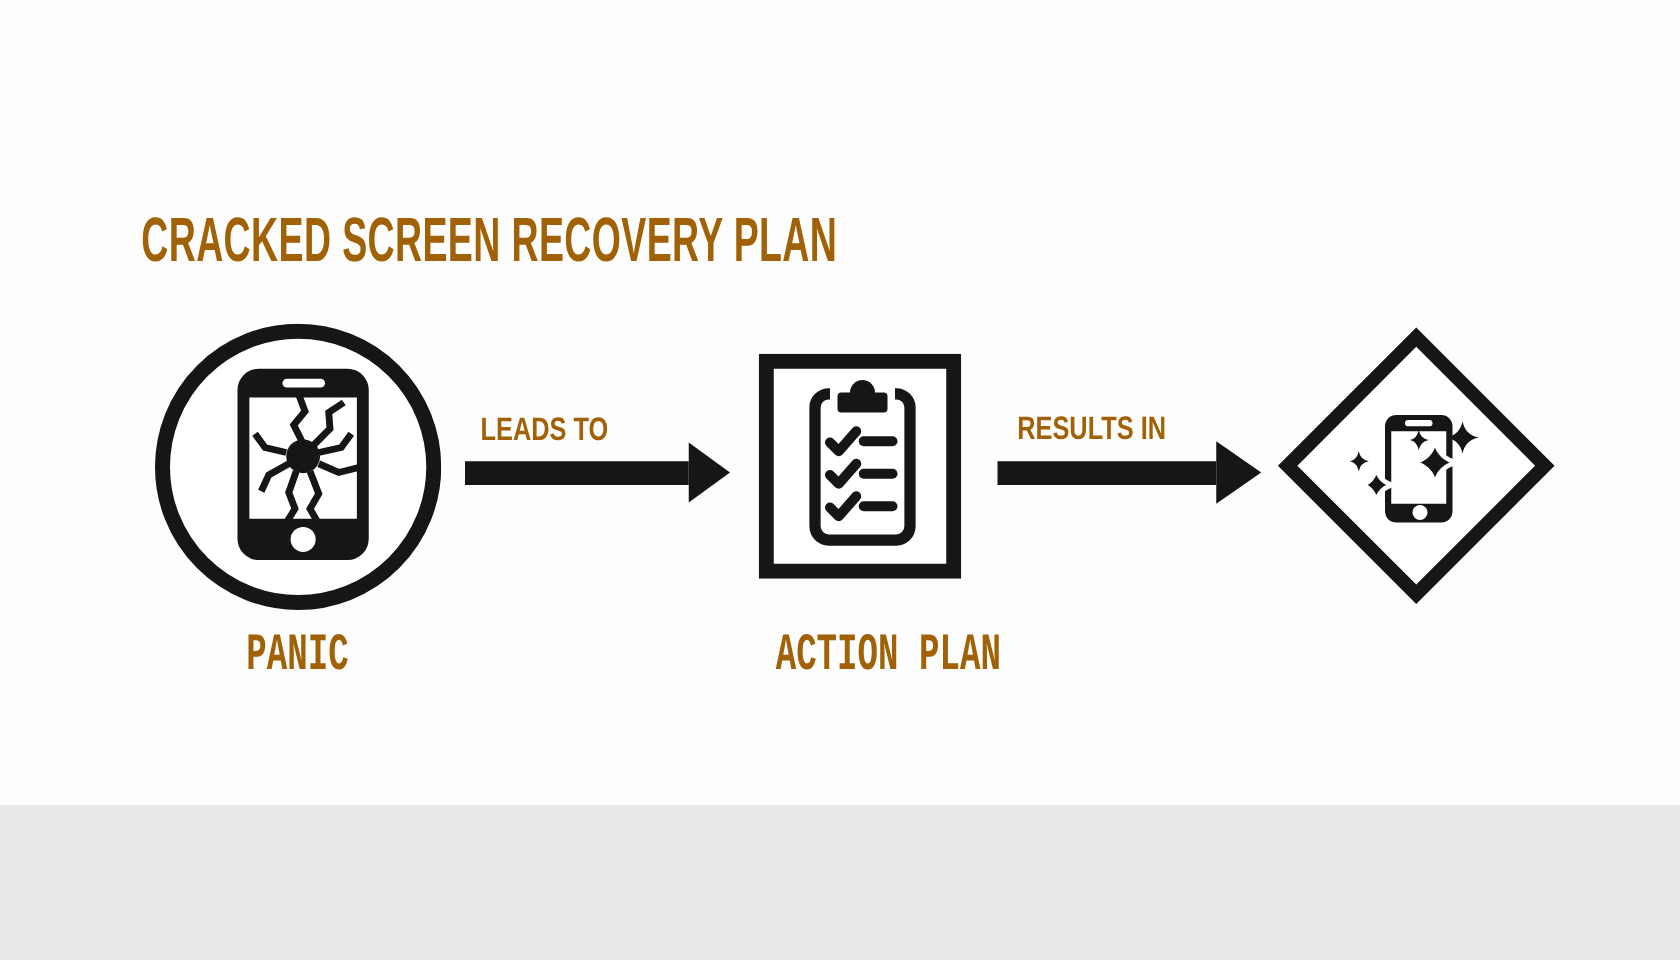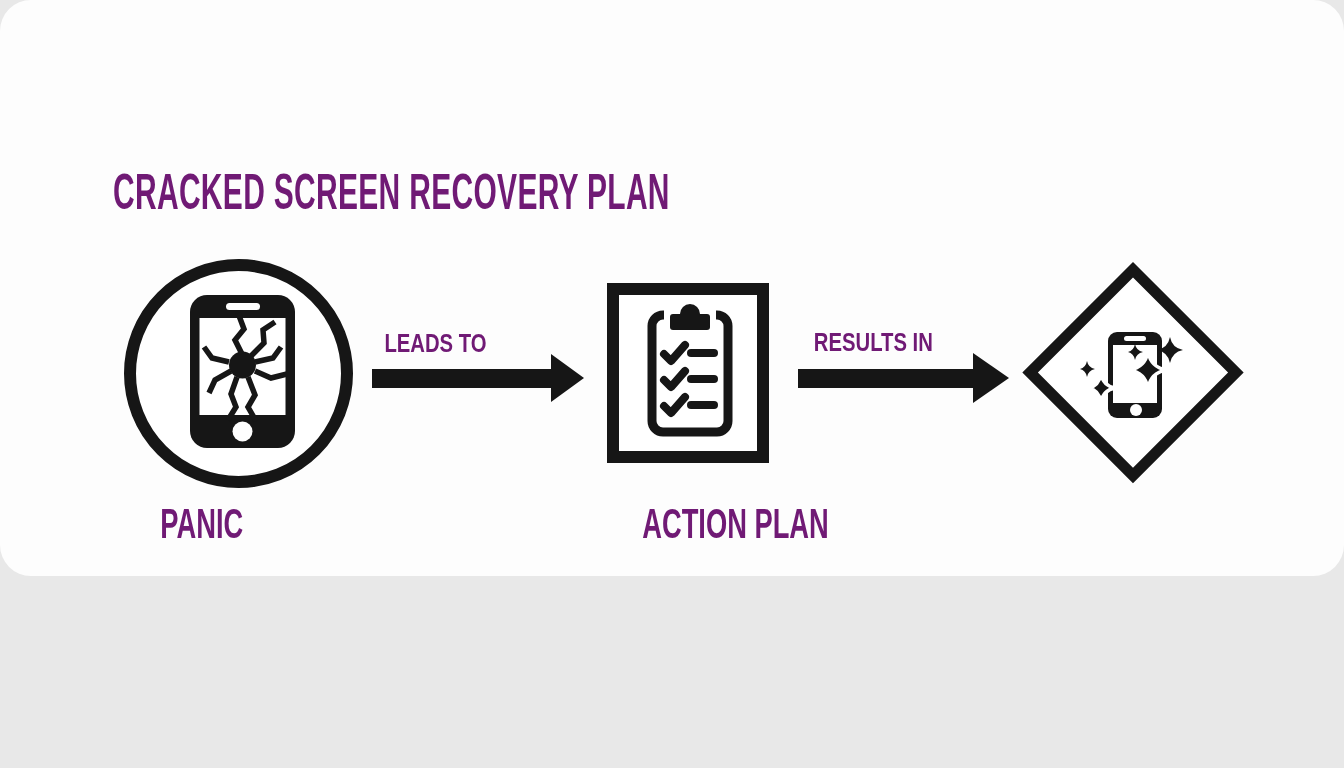--- a/index.html
+++ b/index.html
@@ -1,37 +1,36 @@
 <!DOCTYPE html>
 <html><head>
 <meta charset="utf-8">
 <style>
   html,body { margin:0; padding:0; background:#e8e8e8; }
   .canvas {
-    position:relative; width:1344px; height:576px;
+    position:relative; width:1344px; height:644px;
     background:#fdfdfd; overflow:hidden;
     font-family:"Liberation Sans","DejaVu Sans",sans-serif;
-    color:#701a75;
-    border-radius:31px;
+    color:#a16207;
   }
   .cond { display:inline-block; white-space:nowrap; font-weight:700; }
 
   .title { position:absolute; left:113px; top:163px; margin:0; font-size:50px; letter-spacing:0.5px; }
   .title .cond { transform:scaleX(0.60); transform-origin:left center; }
 
   .node { position:absolute; }
   .node svg { display:block; }
   .node-panic   { left:124px; top:259px; }
   .node-action  { left:607px; top:283px; }
   .node-repaired{ left:1018px; top:258px; }
 
-  .node-label { position:absolute; top:500px; width:200px; font-size:42px; font-weight:700; }
+  .node-label { position:absolute; top:500px; width:200px; text-align:center; font-size:42px; font-weight:700;font-family:Liberation Mono, monospace; }
   .node-label .cond { transform:scaleX(0.65); transform-origin:center; }
   .label-panic    { left:138px; }
-  .label-action   { left:592px; }
+  .label-action   { left:572px; }
   .label-repaired { left:1030px; }
 
   .connector-label { position:absolute; width:200px; font-size:26px; font-weight:700; }
   .connector-label .cond { transform:scaleX(0.78); transform-origin:center; }
   .lbl-leads   { left:370px; top:328px; }
   .lbl-results { left:797px; top:327px; }
 
   .arrow-shaft { position:absolute; height:19px; background:#161616; }
   .shaft-1 { left:372px; top:369px; width:179px; }
   .shaft-2 { left:798px; top:369px; width:175px; }

